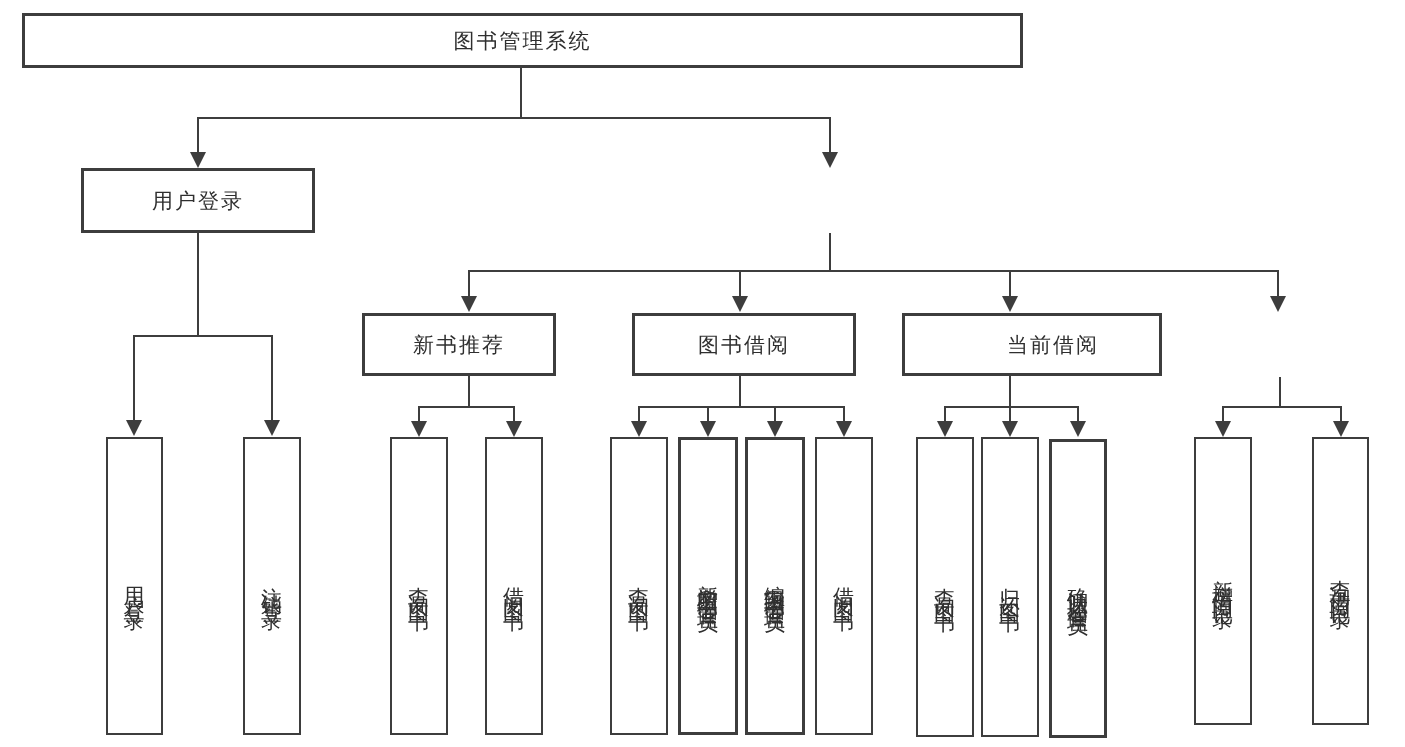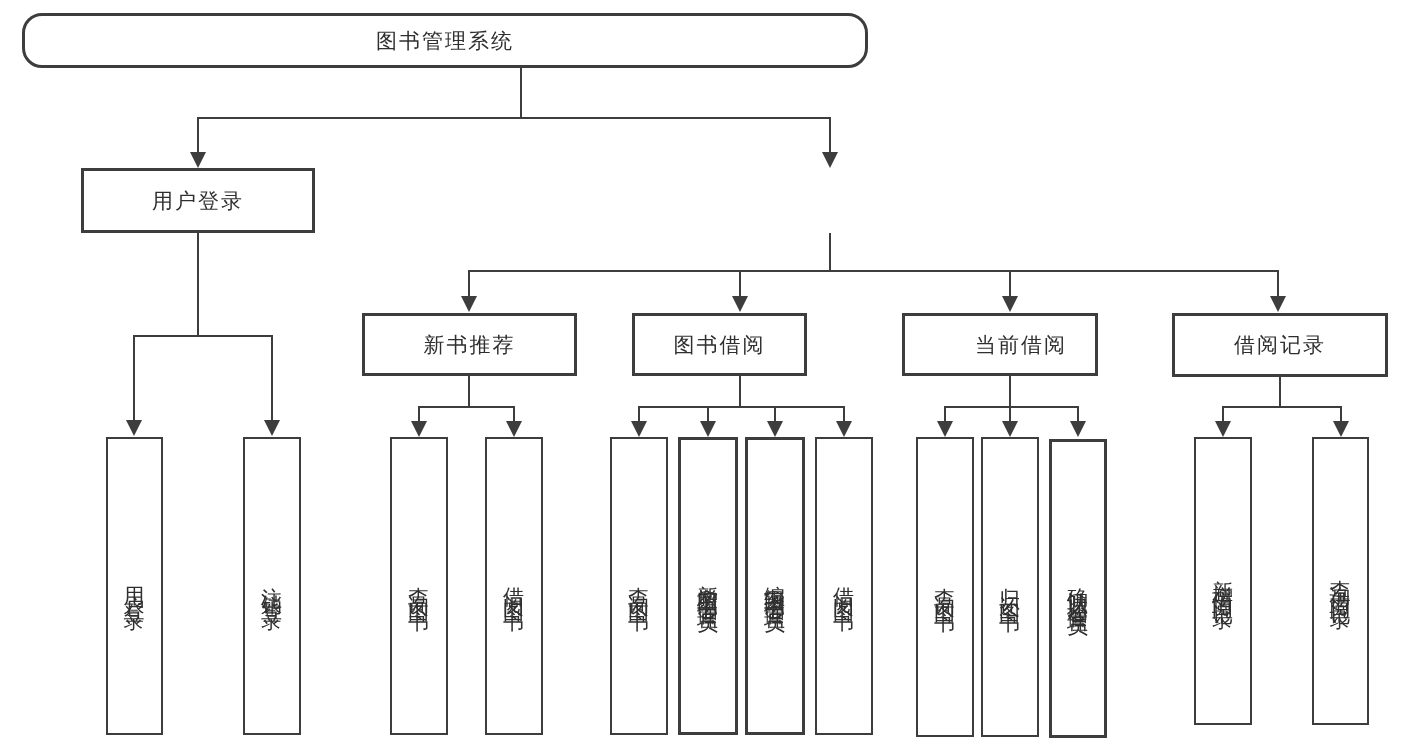--- a/index.html
+++ b/index.html
@@ -50,21 +50,21 @@
     color: #b6b6b6;
     letter-spacing: 1px;
     white-space: nowrap;
   }
 </style>
 </head>
 <body>
 
 <div id="canvas">
 
-  <div class="box" style="left:22px; top:13px; width:846px; height:55px;border-radius:20px;">
+  <div class="box" style="left:22px; top:13px; width:1001px; height:55px;">
     <span>图书管理系统</span>
   </div>
 
   <div class="vl" style="left:520px; top:68px; height:49px;"></div>
   <div class="hl" style="left:197px; top:117px; width:634px;"></div>
   <div class="vl" style="left:197px; top:117px; height:36px;"></div>
   <div class="arw" style="left:190px; top:152px;"></div>
   <div class="vl" style="left:829px; top:117px; height:36px;"></div>
   <div class="arw" style="left:822px; top:152px;"></div>
 
@@ -83,31 +83,28 @@
   <div class="hl" style="left:468px; top:270px; width:811px;"></div>
   <div class="vl" style="left:468px; top:270px; height:27px;"></div>
   <div class="arw" style="left:461px; top:296px;"></div>
   <div class="vl" style="left:739px; top:270px; height:27px;"></div>
   <div class="arw" style="left:732px; top:296px;"></div>
   <div class="vl" style="left:1009px; top:270px; height:27px;"></div>
   <div class="arw" style="left:1002px; top:296px;"></div>
   <div class="vl" style="left:1277px; top:270px; height:27px;"></div>
   <div class="arw" style="left:1270px; top:296px;"></div>
 
-  <div class="box" style="left:362px; top:313px; width:215px; height:63px;">
+  <div class="box" style="left:362px; top:313px; width:194px; height:63px;">
     <span>新书推荐</span>
   </div>
-  <div class="box" style="left:632px; top:313px; width:175px; height:63px;align-items:center;">
+  <div class="box" style="left:632px; top:313px; width:224px; height:63px;align-items:center;">
     <span>图书借阅</span>
   </div>
-  <div class="box" style="left:902px; top:313px; width:196px; height:63px;padding-left:42px;">
+  <div class="box" style="left:902px; top:313px; width:260px; height:63px;padding-left:42px;">
     <span>当前借阅</span>
-  </div>
-  <div class="box" style="left:1172px; top:313px; width:216px; height:64px;">
-    <span>借阅记录</span>
   </div>
 
   <div class="vl" style="left:468px; top:376px; height:30px;"></div>
   <div class="hl" style="left:418px; top:406px; width:97px;"></div>
   <div class="vl" style="left:418px; top:406px; height:16px;"></div>
   <div class="arw" style="left:411px; top:421px;"></div>
   <div class="vl" style="left:513px; top:406px; height:16px;"></div>
   <div class="arw" style="left:506px; top:421px;"></div>
 
   <div class="vl" style="left:739px; top:376px; height:30px;"></div>

